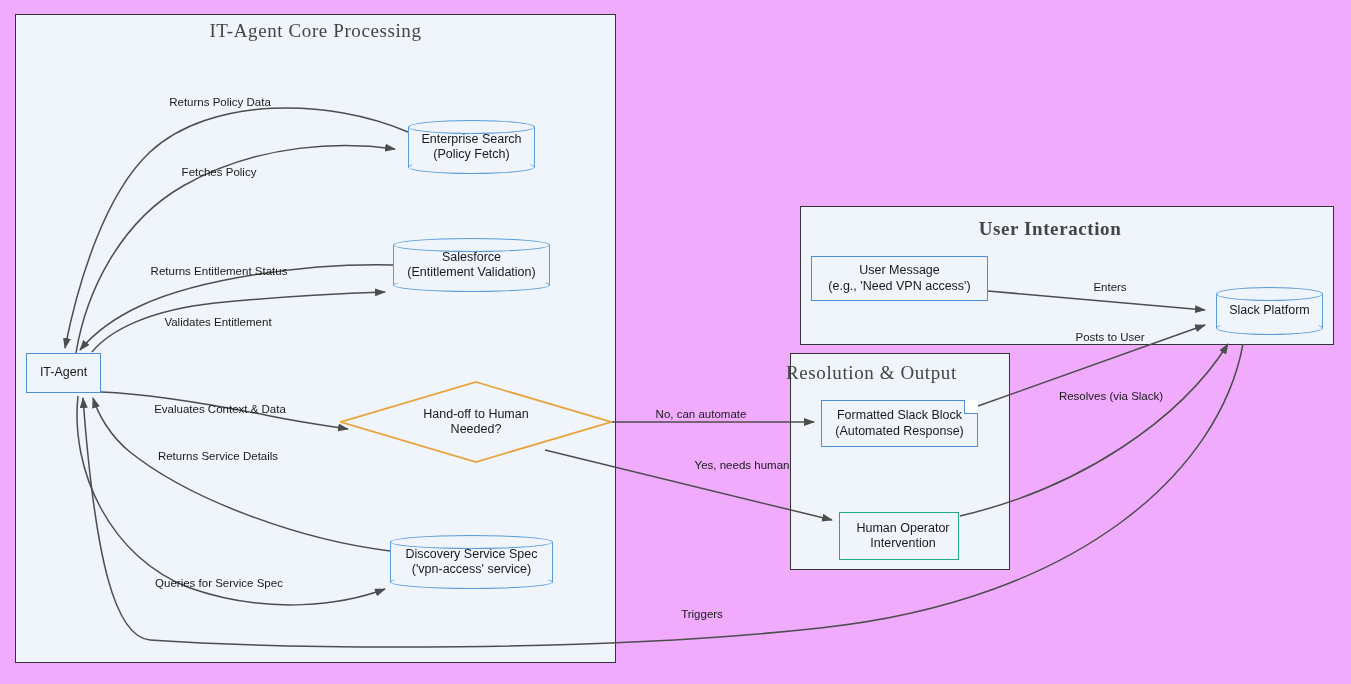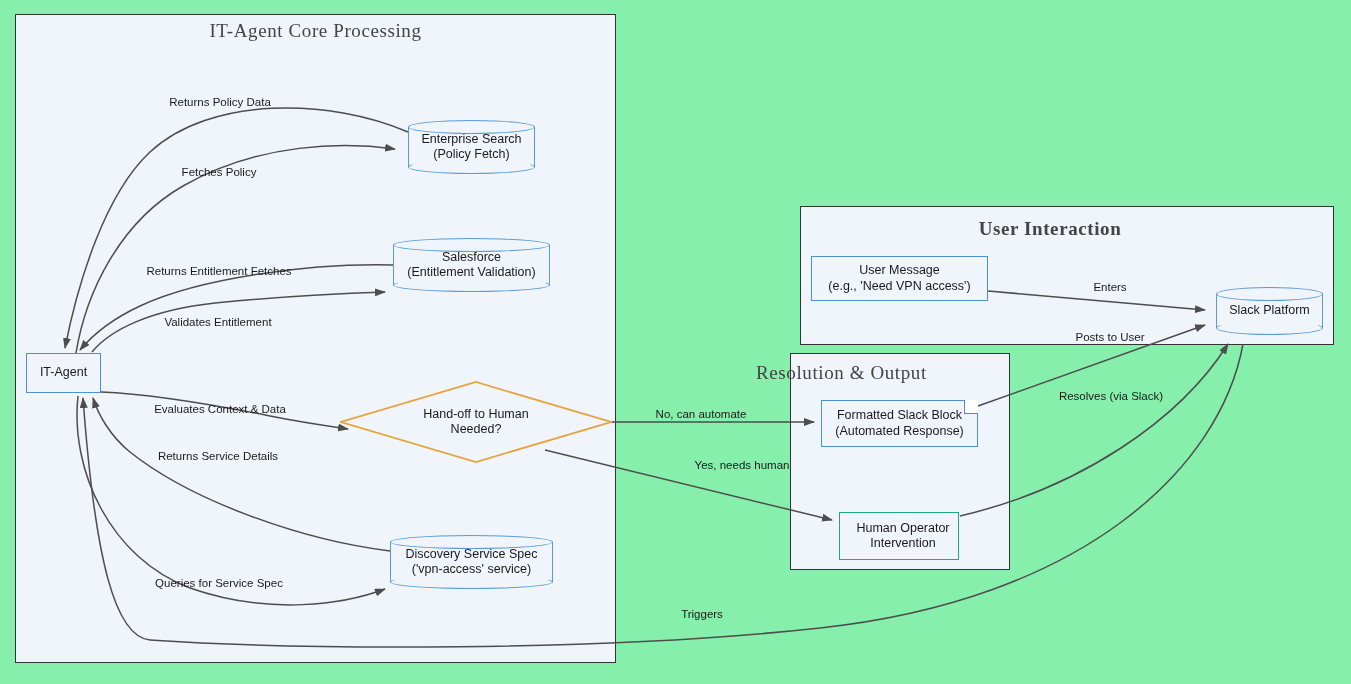--- a/index.html
+++ b/index.html
@@ -4,21 +4,21 @@
 <style>
   html, body {
     margin: 0;
     padding: 0;
     background: #ffffff;
   }
   #canvas {
     position: relative;
     width: 1351px;
     height: 684px;
-    background: #86efac;
+    background: #f0abfc;
     font-family: "Liberation Sans", sans-serif;
     overflow: hidden;
   }
   svg.layer {
     position: absolute;
     left: 0;
     top: 0;
     width: 1351px;
     height: 684px;
     pointer-events: none;
@@ -159,21 +159,21 @@
   <div class="cluster" style="left:15px; top:14px; width:601px; height:649px;">
   </div>
   <div class="cluster-title" style="left:15px; top:20px; width:601px;">IT-Agent Core Processing</div>
 
   <div class="cluster" style="left:800px; top:206px; width:534px; height:139px;">
   </div>
   <div class="cluster-title" style="left:800px; top:218px; width:500px;font-weight:bold;">User Interaction</div>
 
   <div class="cluster" style="left:790px; top:353px; width:220px; height:217px;">
   </div>
-  <div class="cluster-title left-align" style="left:744px; top:362px; width:220px;">Resolution &amp; Output</div>
+  <div class="cluster-title left-align" style="left:774px; top:362px; width:220px;">Resolution &amp; Output</div>
 
   <svg class="layer" viewBox="0 0 1351 684">
     <defs>
       <marker id="ah" markerWidth="11" markerHeight="8" refX="10" refY="4" orient="auto" markerUnits="userSpaceOnUse">
         <path class="arrowhead" d="M0,0 L11,4 L0,8 z"></path>
       </marker>
     </defs>
 
     <path class="edge" marker-end="url(#ah)" d="M408,132 C330,98 210,96 150,152 C105,194 78,282 65,348"></path>
 
@@ -252,21 +252,21 @@
     <span class="note-fold"></span>
   </div>
 
   <div class="node rect-green" style="left:839px; top:512px; width:120px; height:48px;">Human Operator
 Intervention</div>
 
   <div class="elabel" style="left:220px; top:102px;">Returns Policy Data</div>
 
   <div class="elabel" style="left:219px; top:172px;">Fetches Policy</div>
 
-  <div class="elabel" style="left:219px; top:271px;">Returns Entitlement Fetches</div>
+  <div class="elabel" style="left:219px; top:271px;">Returns Entitlement Status</div>
 
   <div class="elabel" style="left:218px; top:322px;">Validates Entitlement</div>
 
   <div class="elabel" style="left:220px; top:409px;">Evaluates Context &amp; Data</div>
 
   <div class="elabel" style="left:218px; top:456px;">Returns Service Details</div>
 
   <div class="elabel" style="left:219px; top:583px;">Queries for Service Spec</div>
 
   <div class="elabel" style="left:701px; top:414px;">No, can automate</div>

